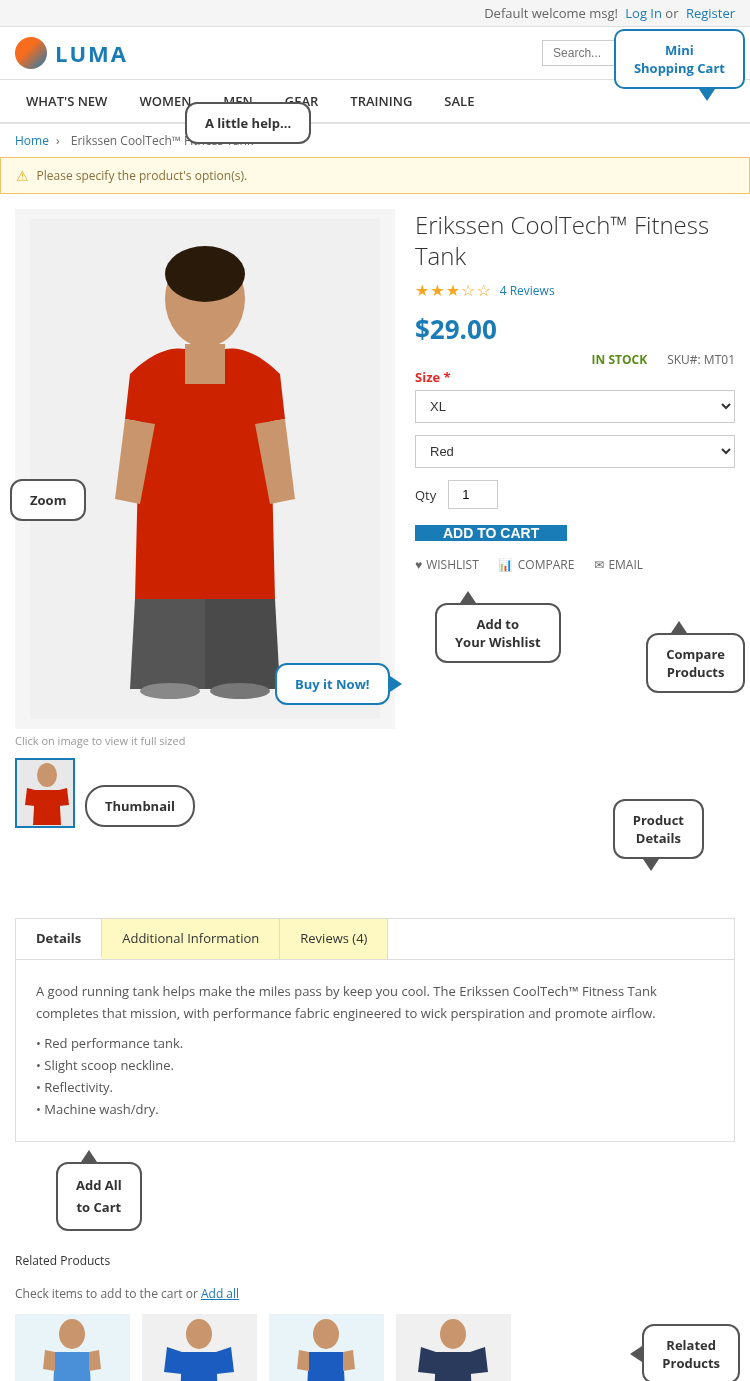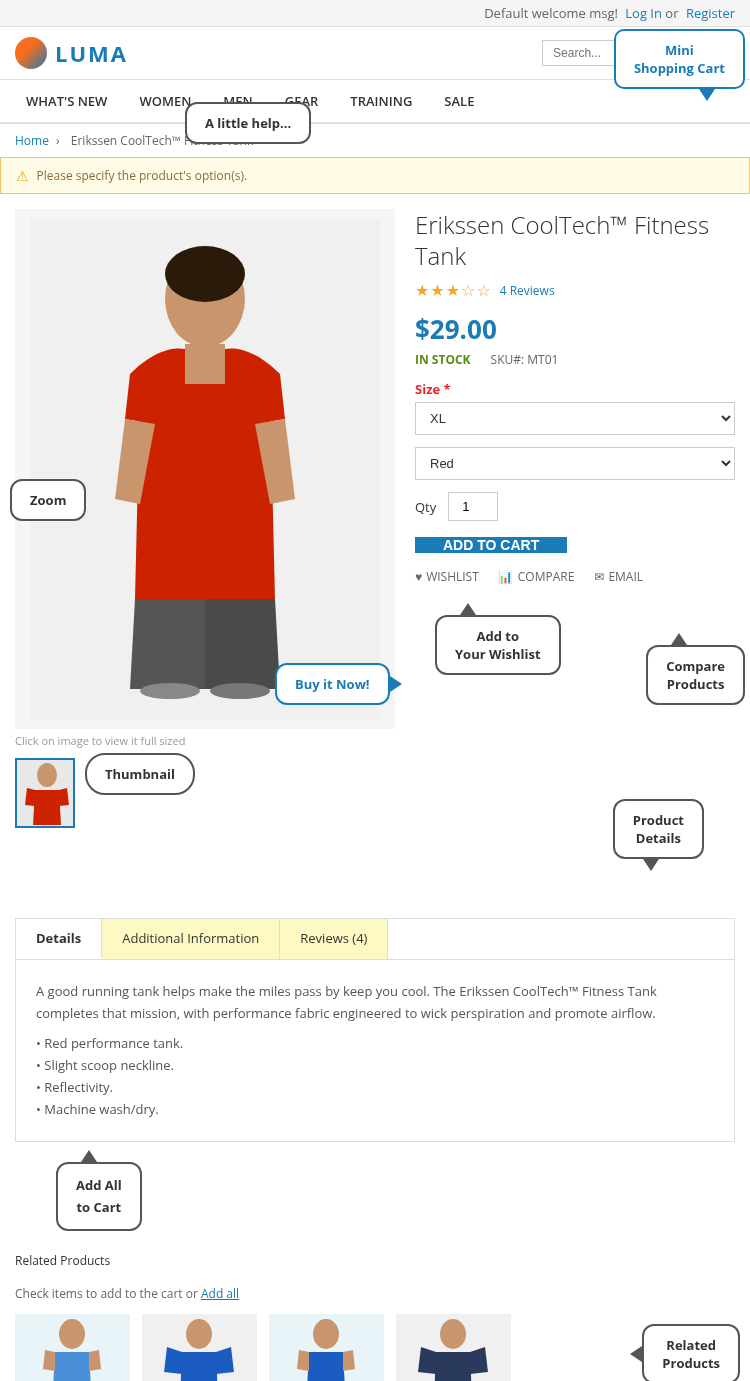--- a/index.html
+++ b/index.html
@@ -41,21 +41,21 @@
     .thumbnail-strip { display: flex; gap: 8px; margin-top: 10px; position: relative; }
     .thumb-img { width: 60px; height: 70px; border: 2px solid #1a7cb7; overflow: hidden; }
 
     
     .product-info { flex: 1; }
     .product-name { font-size: 24px; font-weight: 300; color: #333; margin-bottom: 8px; line-height: 1.3; }
     .rating-row { display: flex; align-items: center; gap: 8px; margin-bottom: 10px; }
     .stars { color: #f5a623; font-size: 16px; letter-spacing: 1px; }
     .review-link { color: #1a7cb7; font-size: 12px; text-decoration: none; }
     .price { font-size: 26px; font-weight: 700; color: #1a7cb7; margin-bottom: 4px; }
-    .stock-row { display: flex; align-items: center; gap: 20px; margin-bottom: 12px; position: relative; }
+    .stock-row { display: flex; align-items: center; gap: 20px; margin-bottom: 0; position: relative; justify-content: flex-end; }
     .in-stock { color: #5b8c1a; font-size: 12px; font-weight: bold; }
     .sku { font-size: 12px; color: #666; }
 
     .option-label { font-size: 13px; font-weight: bold; margin-bottom: 4px; }
     .option-label span { color: #e02b27; }
     .option-select { width: 100%; border: 1px solid #ccc; padding: 7px 10px; font-size: 13px; margin-bottom: 12px; background: #fff; color: #333; }
     .qty-row { display: flex; align-items: center; gap: 12px; margin-bottom: 16px; }
     .qty-label { font-size: 13px; }
     .qty-input { width: 50px; border: 1px solid #ccc; padding: 6px 8px; font-size: 13px; text-align: center; }
     .btn-add-cart { background: #1a7cb7; color: #fff; border: none; padding: 0 28px; font-size: 14px; font-weight: bold; cursor: pointer; text-transform: uppercase; }
@@ -201,21 +201,21 @@
           <svg width="60" height="70" viewBox="0 0 60 70" xmlns="http://www.w3.org/2000/svg">
             <rect width="60" height="70" fill="#e8e8e8"></rect>
             <ellipse cx="30" cy="15" rx="10" ry="12" fill="#c8956c"></ellipse>
             <path d="M18 30 L42 30 L44 65 L16 65 Z" fill="#cc2200"></path>
             <path d="M18 30 L10 28 L8 45 L18 46 Z" fill="#cc2200"></path>
             <path d="M42 30 L50 28 L52 45 L42 46 Z" fill="#cc2200"></path>
           </svg>
         </div>
 
         <div style="position:absolute; left:70px; top:-5px; z-index:10;">
-          <div class="ann-box" style="border-radius:20px;">Thumbnail</div>
+          <div class="ann-box" style="border-radius:20px;margin-top:32px;">Thumbnail</div>
         </div>
       </div>
     </div>
 
     <div class="product-info">
       <h1 class="product-name">Erikssen CoolTech™ Fitness Tank</h1>
 
       <div class="rating-row" style="position:relative;">
         <span class="stars">★★★☆☆</span>
         <a href="#" class="review-link">4 Reviews</a>

